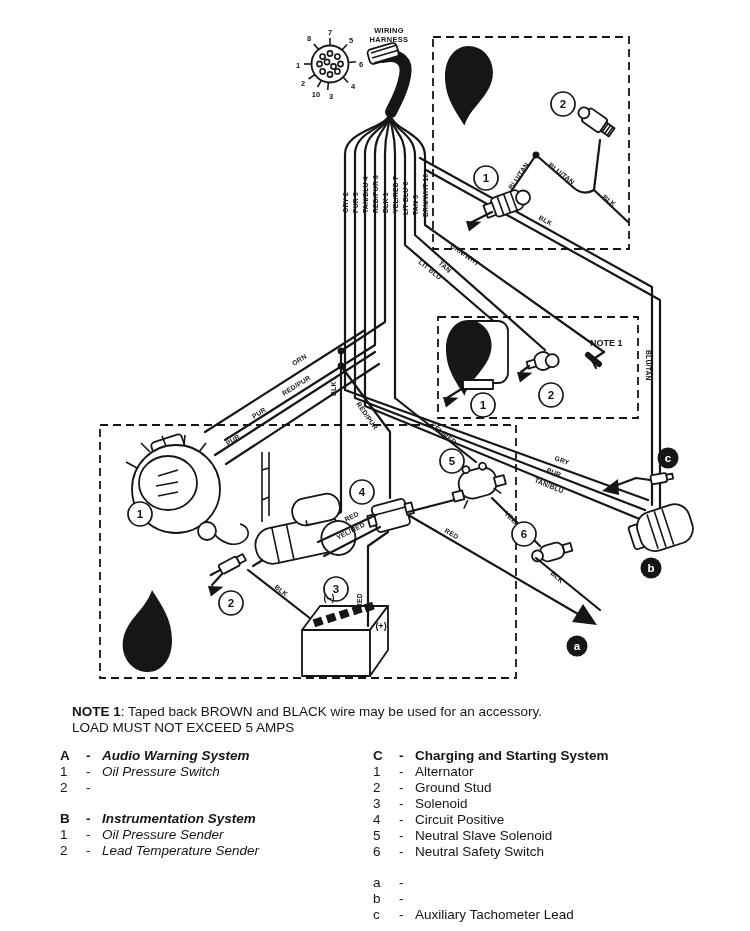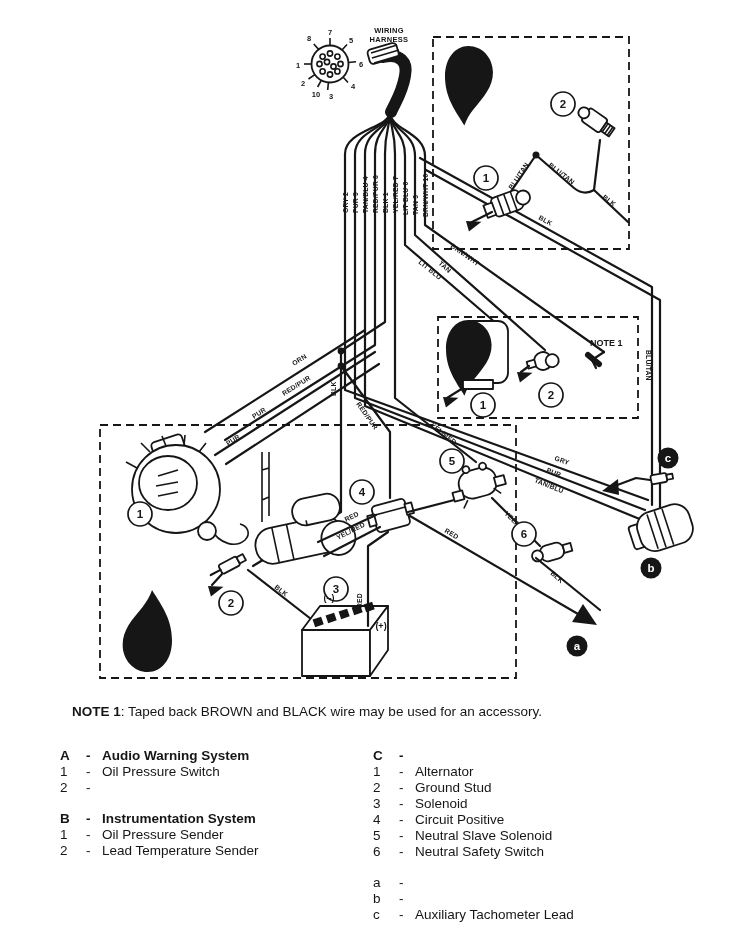--- a/index.html
+++ b/index.html
@@ -25,21 +25,21 @@
   .legend{position:absolute;left:0;top:700px;width:750px;font-size:13.5px;line-height:16px;}
   .note-block{position:absolute;left:72px;top:4px;width:640px;}
   .note-block b{font-weight:bold;}
   .cols{position:absolute;top:48px;left:0;width:750px;}
   .col-left{position:absolute;left:60px;width:260px;}
   .col-right{position:absolute;left:373px;width:330px;}
   .lrow{display:flex;align-items:flex-start;}
   .lrow .num{width:26px;flex:none;}
   .lrow .dash{width:16px;flex:none;}
   .lrow .lab{flex:none;}
-  .col-left .lab{max-width:205px;}
+  .col-left .lab{max-width:205px;font-style:italic;}
   .col-right .lab{max-width:290px;}
   .lrow.head{font-weight:bold;}
   .gap{height:15px;}
 </style>
 </head>
 <body>
 
 <div class="screen">
 <svg width="750" height="700" viewBox="0 0 750 700">
 
@@ -342,20 +342,21 @@
   </g>
   <g class="lbadge" transform="translate(668,458)">
     <circle r="10.5"></circle>
         <text y="4">c</text>
   </g>
 </svg>
 
   <div class="legend">
     <div class="note-block">
       <div><b>NOTE 1</b><span>: Taped back BROWN and BLACK wire may be used for an accessory.</span></div>
+      <div>LOAD MUST NOT EXCEED 5 AMPS</div>
     </div>
     <div class="cols">
       <div class="col-left">
         <div class="lrow head">
           <span class="num">A</span>
           <span class="dash">-</span>
           <span class="lab">Audio Warning System</span>
         </div>
         <div class="lrow">
           <span class="num">1</span>
@@ -380,20 +381,21 @@
         <div class="lrow">
           <span class="num">2</span>
           <span class="dash">-</span>
           <span class="lab">Lead Temperature Sender</span>
         </div>
       </div>
       <div class="col-right">
         <div class="lrow head">
           <span class="num">C</span>
           <span class="dash">-</span>
+          <span class="lab">Charging and Starting System</span>
         </div>
         <div class="lrow">
           <span class="num">1</span>
           <span class="dash">-</span>
           <span class="lab">Alternator</span>
         </div>
         <div class="lrow">
           <span class="num">2</span>
           <span class="dash">-</span>
           <span class="lab">Ground Stud</span>

